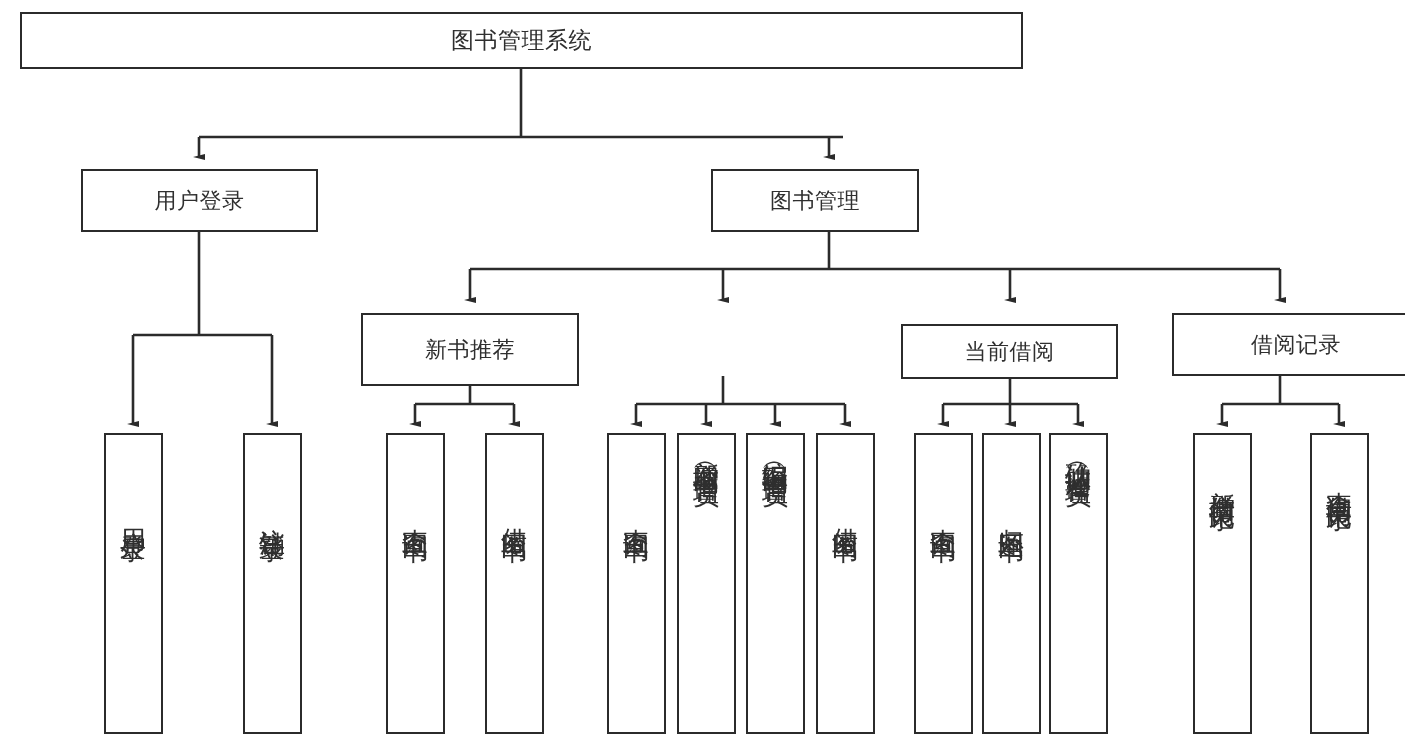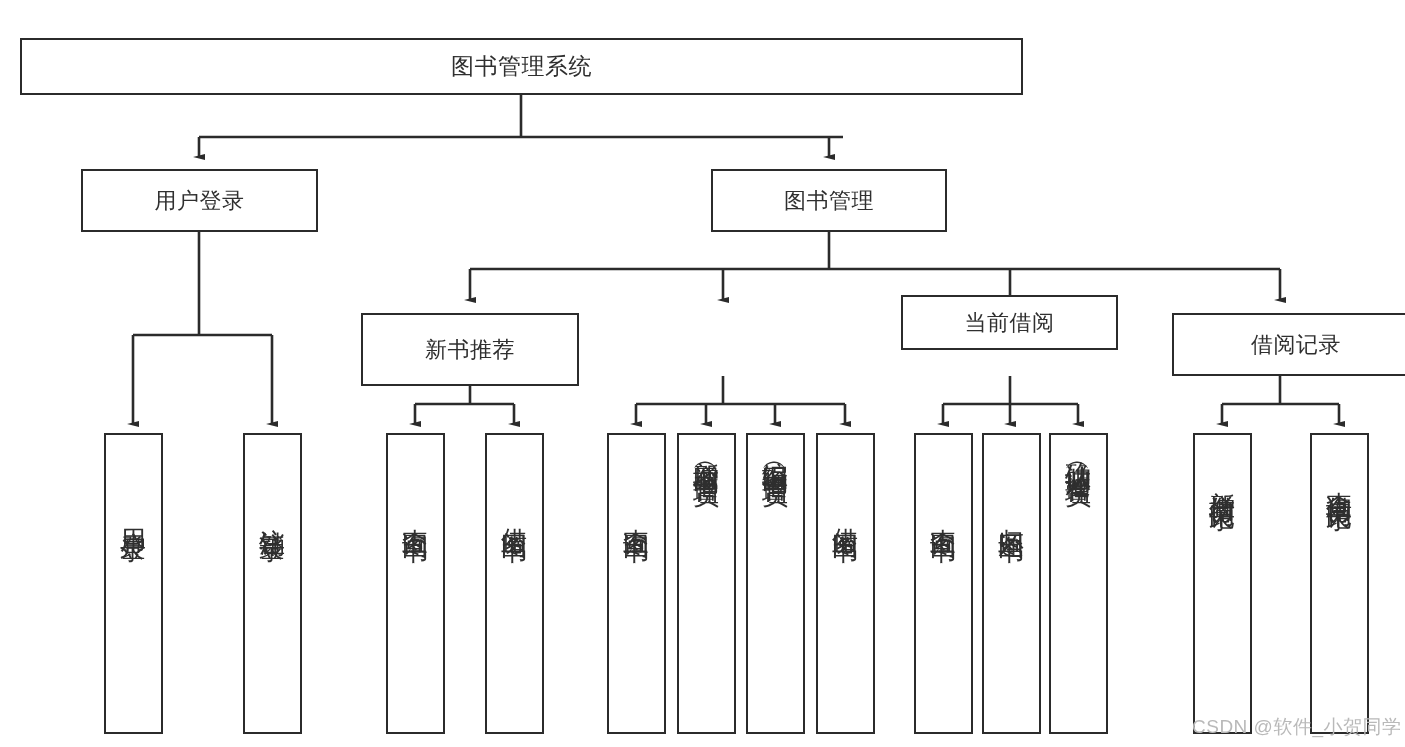--- a/index.html
+++ b/index.html
@@ -115,35 +115,35 @@
       <path d="M1010,404 L1010,424" marker-end="url(#arrow)"></path>
       <path d="M1078,404 L1078,424" marker-end="url(#arrow)"></path>
 
       <path d="M1280,376 L1280,404"></path>
       <path d="M1222,404 L1339,404"></path>
       <path d="M1222,404 L1222,424" marker-end="url(#arrow)"></path>
       <path d="M1339,404 L1339,424" marker-end="url(#arrow)"></path>
     </g>
   </svg>
 
-  <div class="node horiz root" style="left:20px; top:12px; width:1003px; height:57px;margin-top:26px;">
+  <div class="node horiz root" style="left:20px; top:12px; width:1003px; height:57px;">
     <span class="label">图书管理系统</span>
   </div>
 
   <div class="node horiz" style="left:81px; top:169px; width:237px; height:63px;">
     <span class="label">用户登录</span>
   </div>
-  <div class="node horiz" style="left:711px; top:169px; width:236px; height:63px;">
+  <div class="node horiz" style="left:711px; top:169px; width:208px; height:63px;">
     <span class="label">图书管理</span>
   </div>
 
   <div class="node horiz" style="left:361px; top:313px; width:218px; height:73px;">
     <span class="label">新书推荐</span>
   </div>
-  <div class="node horiz" style="left:901px; top:295px; width:217px; height:55px;text-align:center;">
+  <div class="node horiz" style="left:901px; top:324px; width:217px; height:55px;text-align:center;">
     <span class="label">当前借阅</span>
   </div>
   <div class="node horiz" style="left:1172px; top:313px; width:248px; height:63px;">
     <span class="label">借阅记录</span>
   </div>
 
   <div class="node vert" style="left:104px; top:433px; width:59px; height:301px;">
     <span class="label" style="margin-top:73px;">用户登录</span>
   </div>
   <div class="node vert" style="left:243px; top:433px; width:59px; height:301px;">
@@ -180,15 +180,14 @@
     <span class="label" style="margin-top:6px;">确认归还（管理员）</span>
   </div>
 
   <div class="node vert" style="left:1193px; top:433px; width:59px; height:301px;">
     <span class="label" style="margin-top:36px;">新增借阅记录</span>
   </div>
   <div class="node vert" style="left:1310px; top:433px; width:59px; height:301px;">
     <span class="label" style="margin-top:36px;">查询借阅记录</span>
   </div>
 
-  <div class="watermark" style="left:1192px; top:714px;">CSDN @软件_小贺同学</div>
 
 </div>
 
 </body></html>

